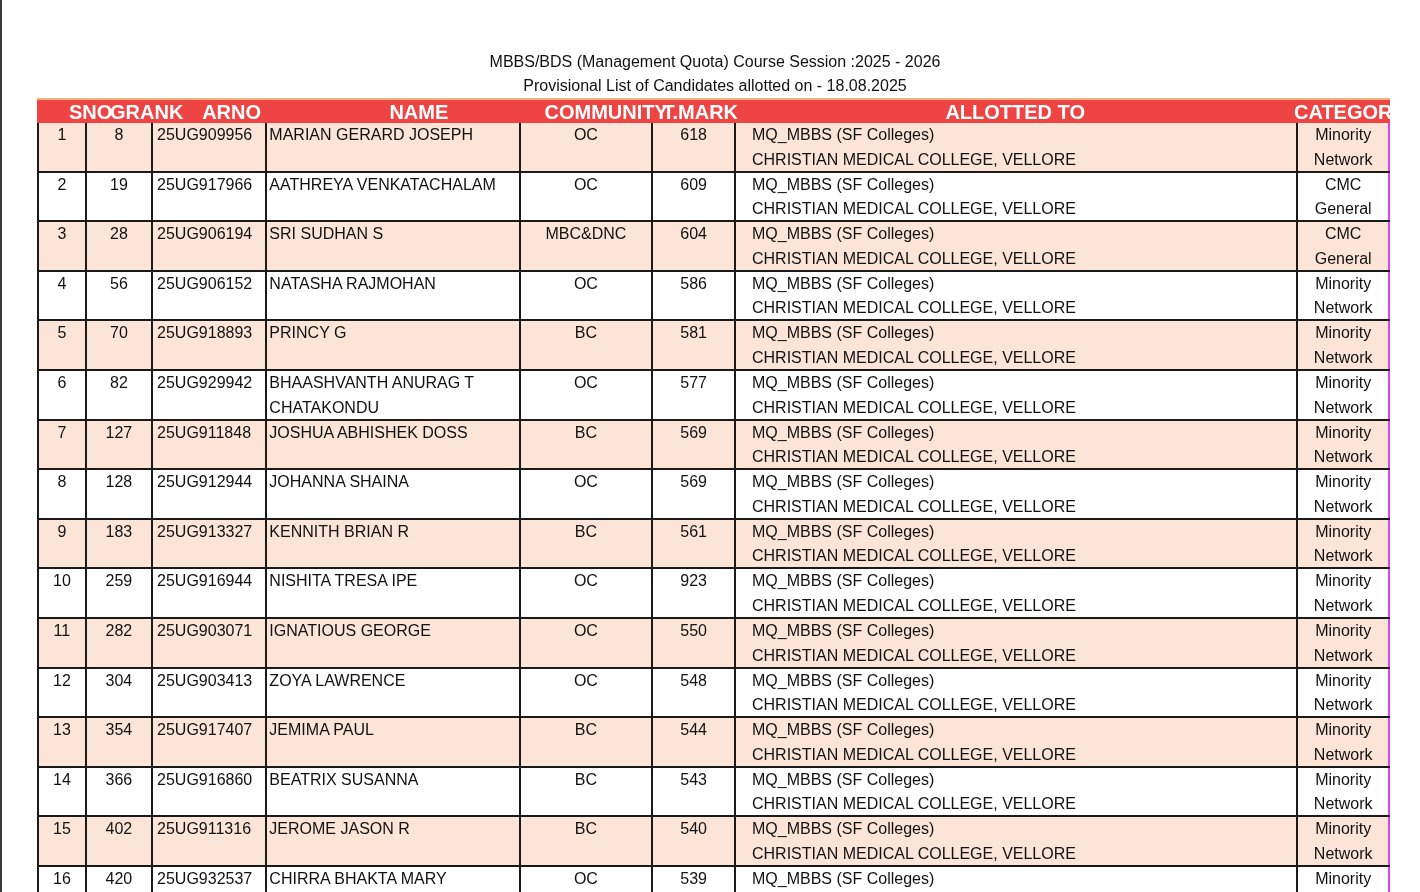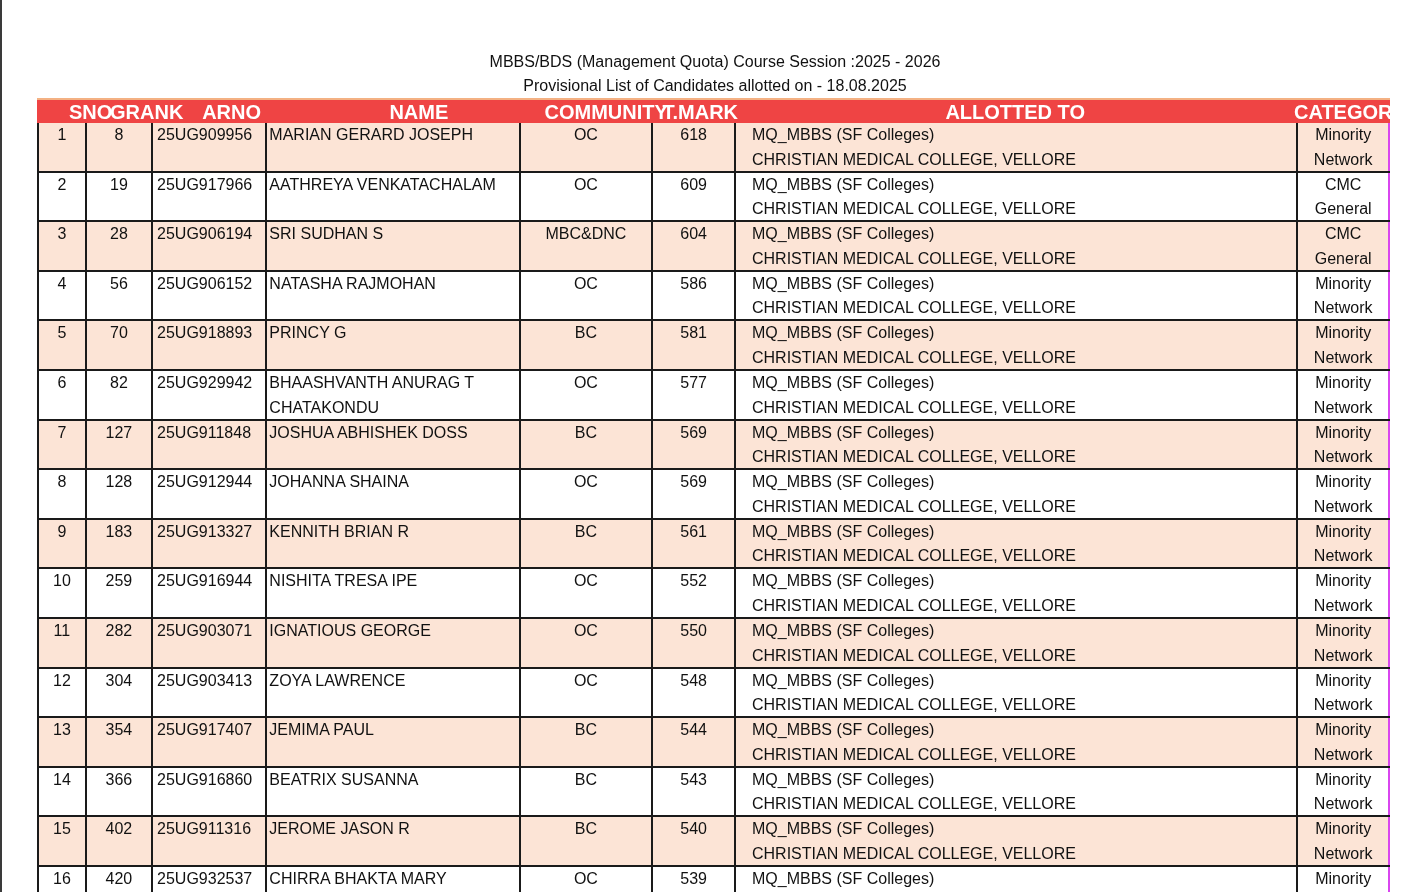--- a/index.html
+++ b/index.html
@@ -254,21 +254,21 @@
           <span class="cat-line">Minority</span>
           <span class="cat-line">Network</span>
         </div>
       </div>
       <div class="row even">
         <div class="c-sno">10</div>
         <div class="c-grank">259</div>
         <div class="c-arno">25UG916944</div>
         <div class="c-name">NISHITA TRESA IPE</div>
         <div class="c-community">OC</div>
-        <div class="c-tmark">552</div>
+        <div class="c-tmark">923</div>
         <div class="c-allotted">
           <span class="allot-line">MQ_MBBS  (SF Colleges)</span>
           <span class="allot-line">CHRISTIAN MEDICAL COLLEGE, VELLORE</span>
         </div>
         <div class="c-category">
           <span class="cat-line">Minority</span>
           <span class="cat-line">Network</span>
         </div>
       </div>
       <div class="row odd">

